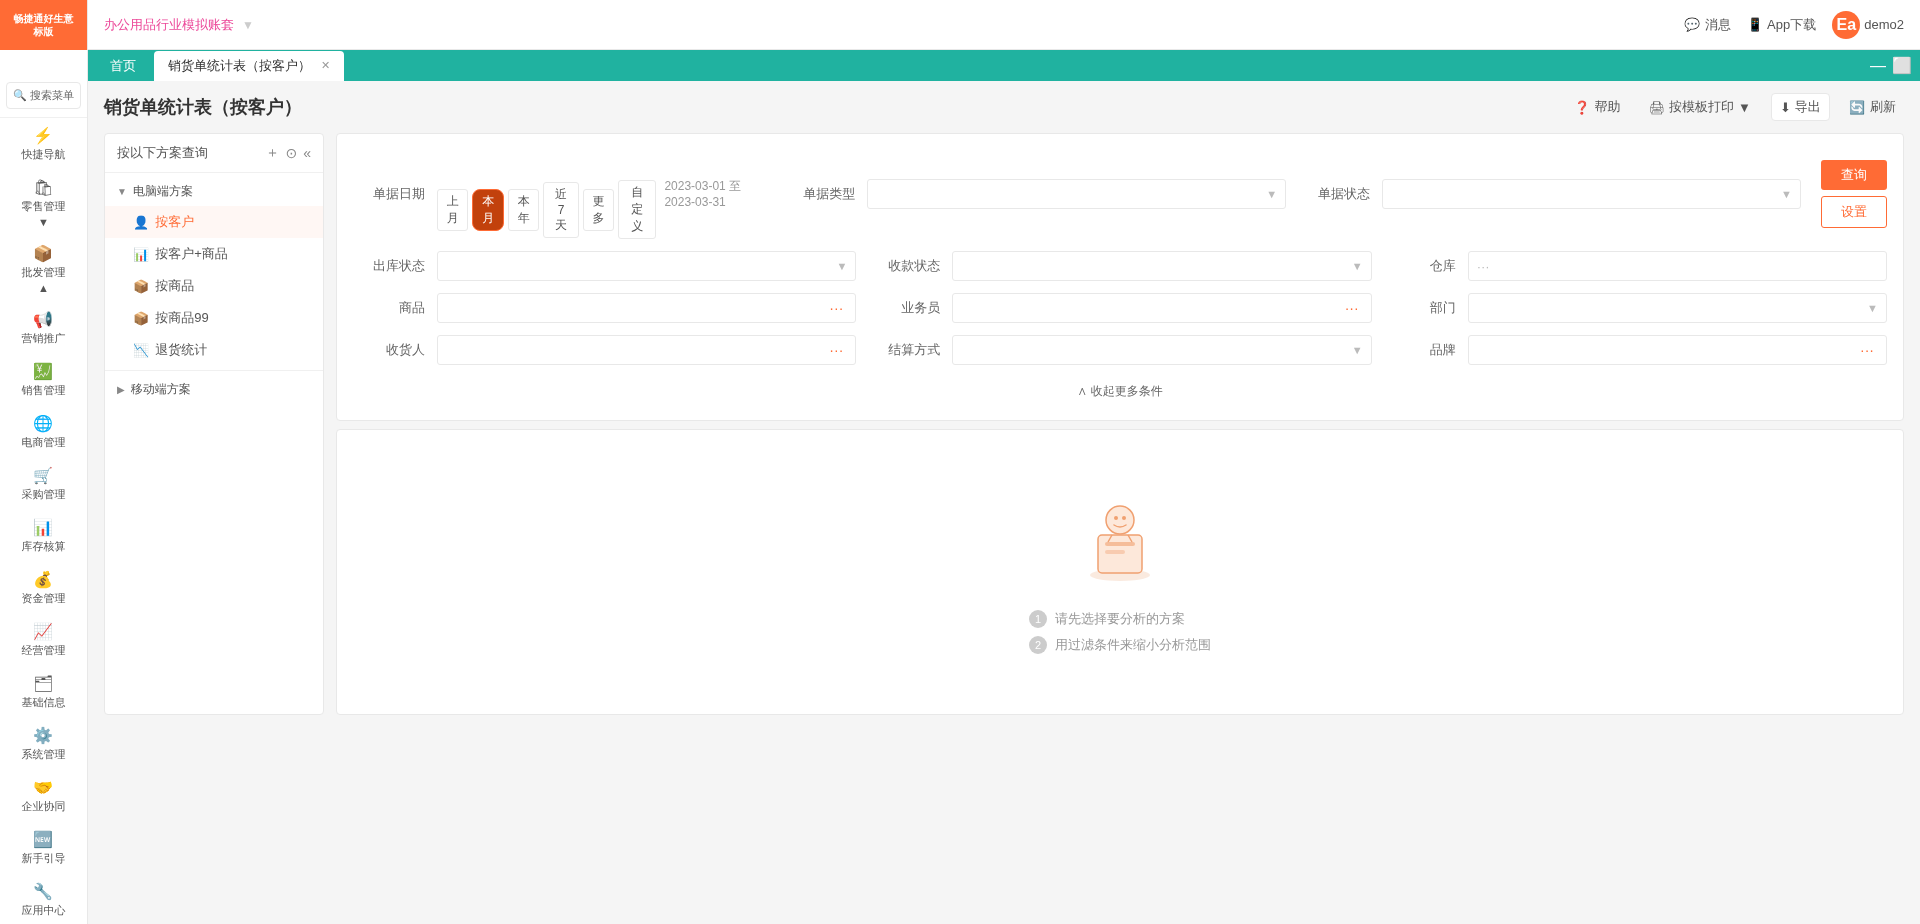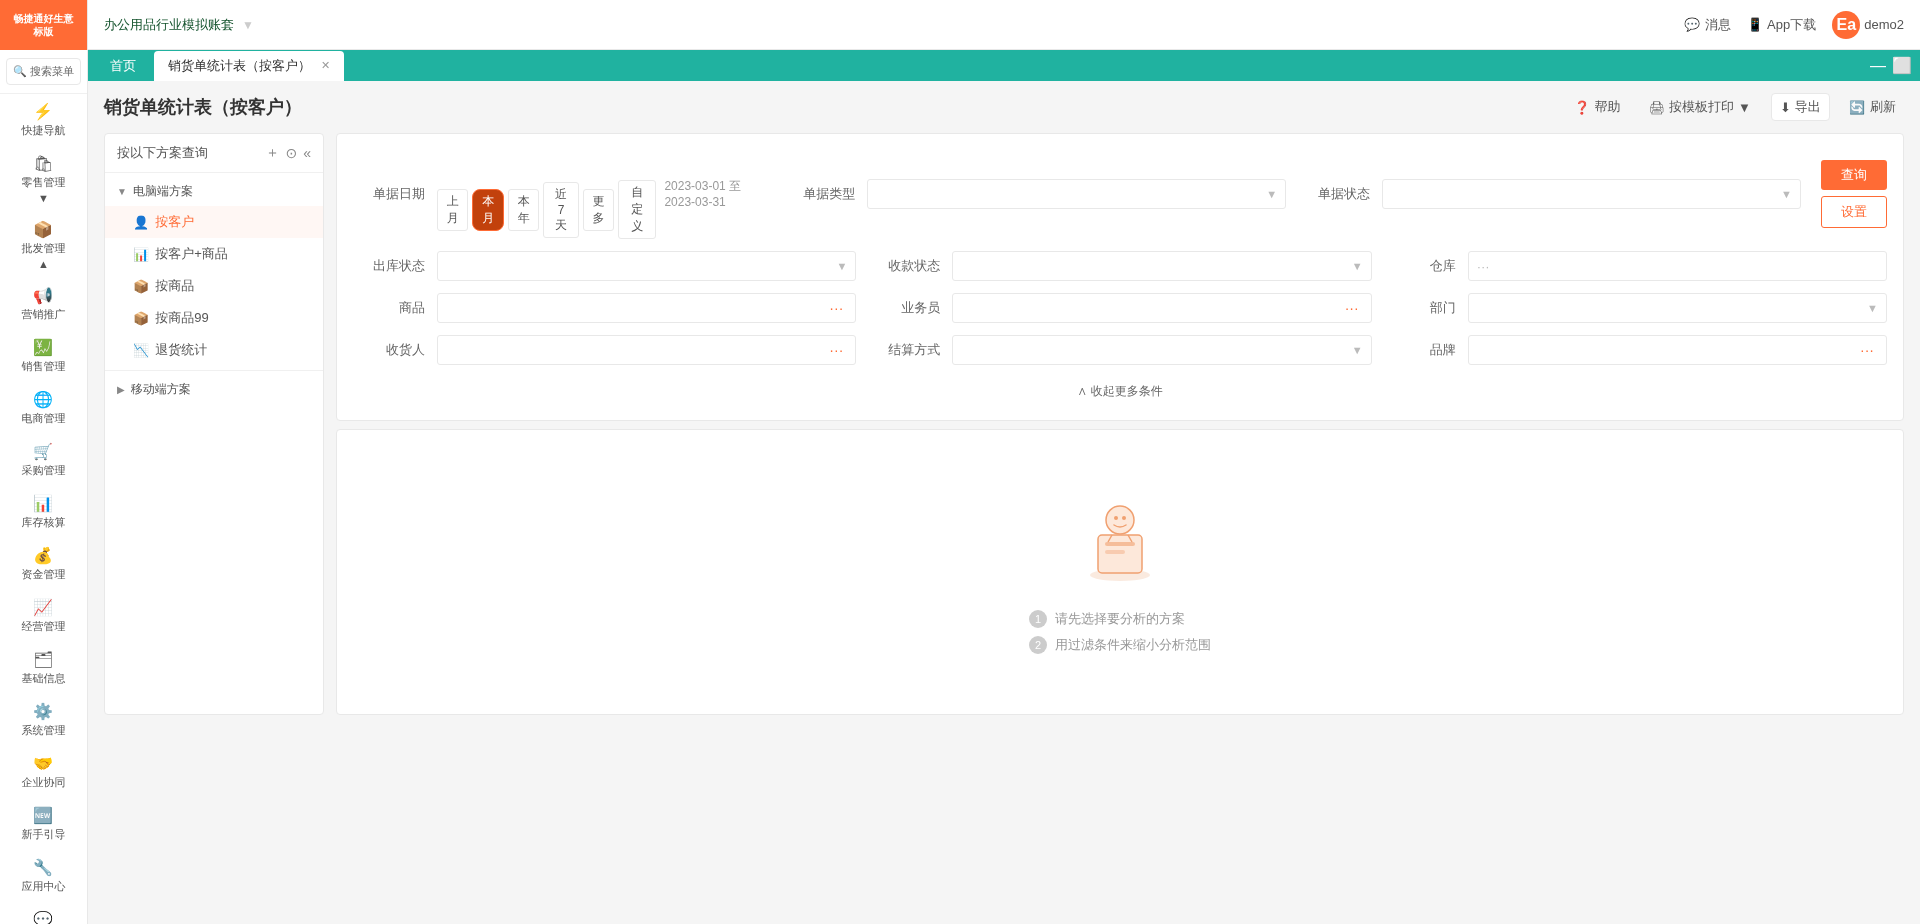--- a/index.html
+++ b/index.html
@@ -2,32 +2,32 @@
 <html><head>
   <meta charset="utf-8">
   <style>
     * { box-sizing: border-box; margin: 0; padding: 0; }
     body { font-family: 'Microsoft YaHei', Arial, sans-serif; font-size: 13px; background: #f5f5f5; color: #333; display: flex; height: 924px; overflow: hidden; }
 
     
     .sidebar { width: 88px; background: #fff; display: flex; flex-direction: column; border-right: 1px solid #e8e8e8; flex-shrink: 0; }
     .sidebar-logo { height: 50px; background: #ff6b35; display: flex; align-items: center; justify-content: center; flex-direction: column; padding: 12px; }
     .sidebar-logo-text { color: #fff; font-size: 10px; font-weight: bold; text-align: center; line-height: 1.3; }
-    .sidebar-search { padding: 8px 6px; border-bottom: 1px solid #f0f0f0; }
+    .sidebar-search { padding: 8px 6px; border-bottom: 1px solid #f0f0f0; margin-top: 24px; }
     .sidebar-search-btn { width: 100%; padding: 5px 0; background: none; border: 1px solid #e8e8e8; border-radius: 4px; cursor: pointer; font-size: 11px; color: #666; text-align: center; }
     .sidebar-item { padding: 8px 6px; cursor: pointer; display: flex; flex-direction: column; align-items: center; gap: 2px; font-size: 11px; color: #555; }
     .sidebar-item-icon { font-size: 16px; }
 
     
     .main { flex: 1; display: flex; flex-direction: column; overflow: hidden; }
 
     
     .top-header { height: 50px; background: #fff; display: flex; align-items: center; justify-content: space-between; padding: 0 16px; border-bottom: 1px solid #e8e8e8; }
     .top-header-left { display: flex; align-items: center; gap: 8px; }
-    .breadcrumb-title { font-size: 13px; color: #14532d; }
+    .breadcrumb-title { font-size: 13px; color: #ec4899; }
     .breadcrumb-arrow { color: #ccc; font-size: 12px; }
     .top-header-right { display: flex; align-items: center; gap: 16px; }
     .header-btn { display: flex; align-items: center; gap: 4px; cursor: pointer; font-size: 13px; color: #555; }
     .user-avatar { width: 28px; height: 28px; border-radius: 50%; background: #ff6b35; display: flex; align-items: center; justify-content: center; color: #fff; font-size: 16px; font-weight: bold; }
 
     
     .tab-bar { height: 31px; background: #20b2a0; display: flex; align-items: center; padding: 0 8px; gap: 4px; }
     .tab { height: 30px; padding: 0 14px; display: flex; align-items: center; gap: 6px; cursor: pointer; border-radius: 4px 4px 0 0; font-size: 13px; }
     .tab.home { background: none; color: #fff; }
     .tab.active { background: #fff; color: #333; }

